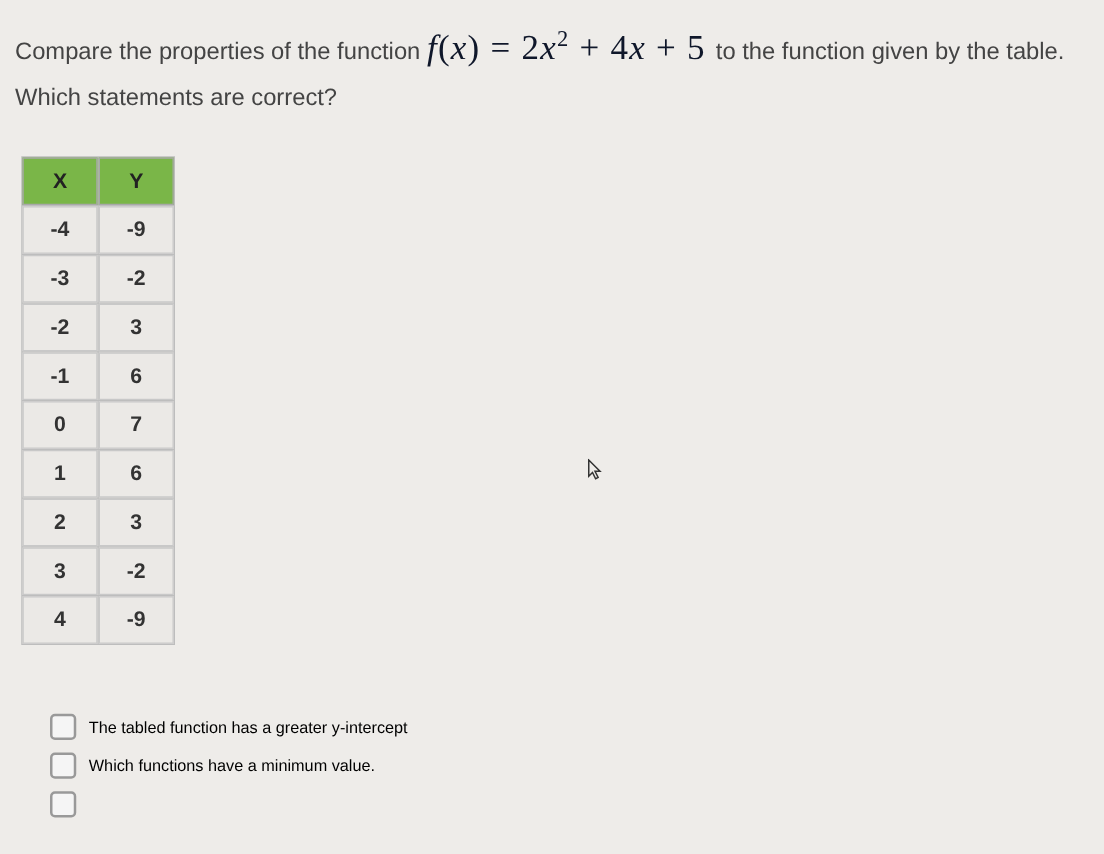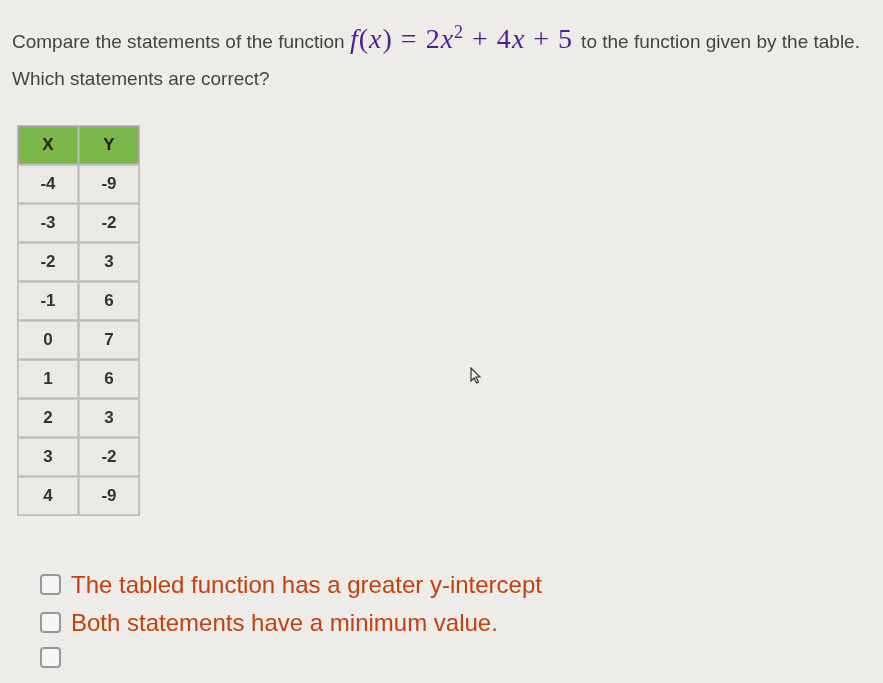--- a/index.html
+++ b/index.html
@@ -18,21 +18,21 @@
     }
     .question-text {
       font-size: 19px;
       line-height: 1.7;
       color: #444;
       margin-bottom: 30px;
     }
     .formula {
       font-family: 'Times New Roman', serif;
       font-size: 28px;
-      color: #4c1d95;
+      color: #0f172a;
       letter-spacing: 1px;
     }
     .formula .fx {
       font-style: italic;
     }
     .formula sup {
       font-size: 18px;
       vertical-align: super;
     }
     .data-table {
@@ -74,36 +74,36 @@
     .checkbox {
       width: 21px;
       height: 21px;
       border: 2px solid #999;
       border-radius: 4px;
       background: #f5f5f5;
       margin-right: 10px;
       flex-shrink: 0;
     }
     .option-label {
-      font-size: 24px;
-      color: #c2410c;
+      font-size: 13px;
+      color: #000000;
     }
     .cursor {
       position: absolute;
       left: 470px;
       top: 367px;
       font-size: 18px;
       color: #333;
     }
   </style>
 </head>
 <body>
 
 <div class="question-text">
-  <span>Compare the statements of the function </span>
+  <span>Compare the properties of the function </span>
   <span class="formula">
     <span class="fx">f</span><span>(</span><span class="fx">x</span><span>)</span><span> = </span><span>2</span><span class="fx">x</span><sup>2</sup><span> + 4</span><span class="fx">x</span><span> + 5</span>
   </span>
   <span> to the function given by the table. Which statements are correct?</span>
 </div>
 
 <table class="data-table">
   <thead>
     <tr>
       <th>X</th>
@@ -156,18 +156,18 @@
   </svg>
 </div>
 
 <div class="options">
   <div class="option-row">
     <div class="checkbox"></div>
     <span class="option-label">The tabled function has a greater y-intercept</span>
   </div>
   <div class="option-row">
     <div class="checkbox"></div>
-    <span class="option-label">Both statements have a minimum value.</span>
+    <span class="option-label">Which functions have a minimum value.</span>
   </div>
   <div class="option-row">
     <div class="checkbox"></div>
   </div>
 </div>
 
 </body></html>

